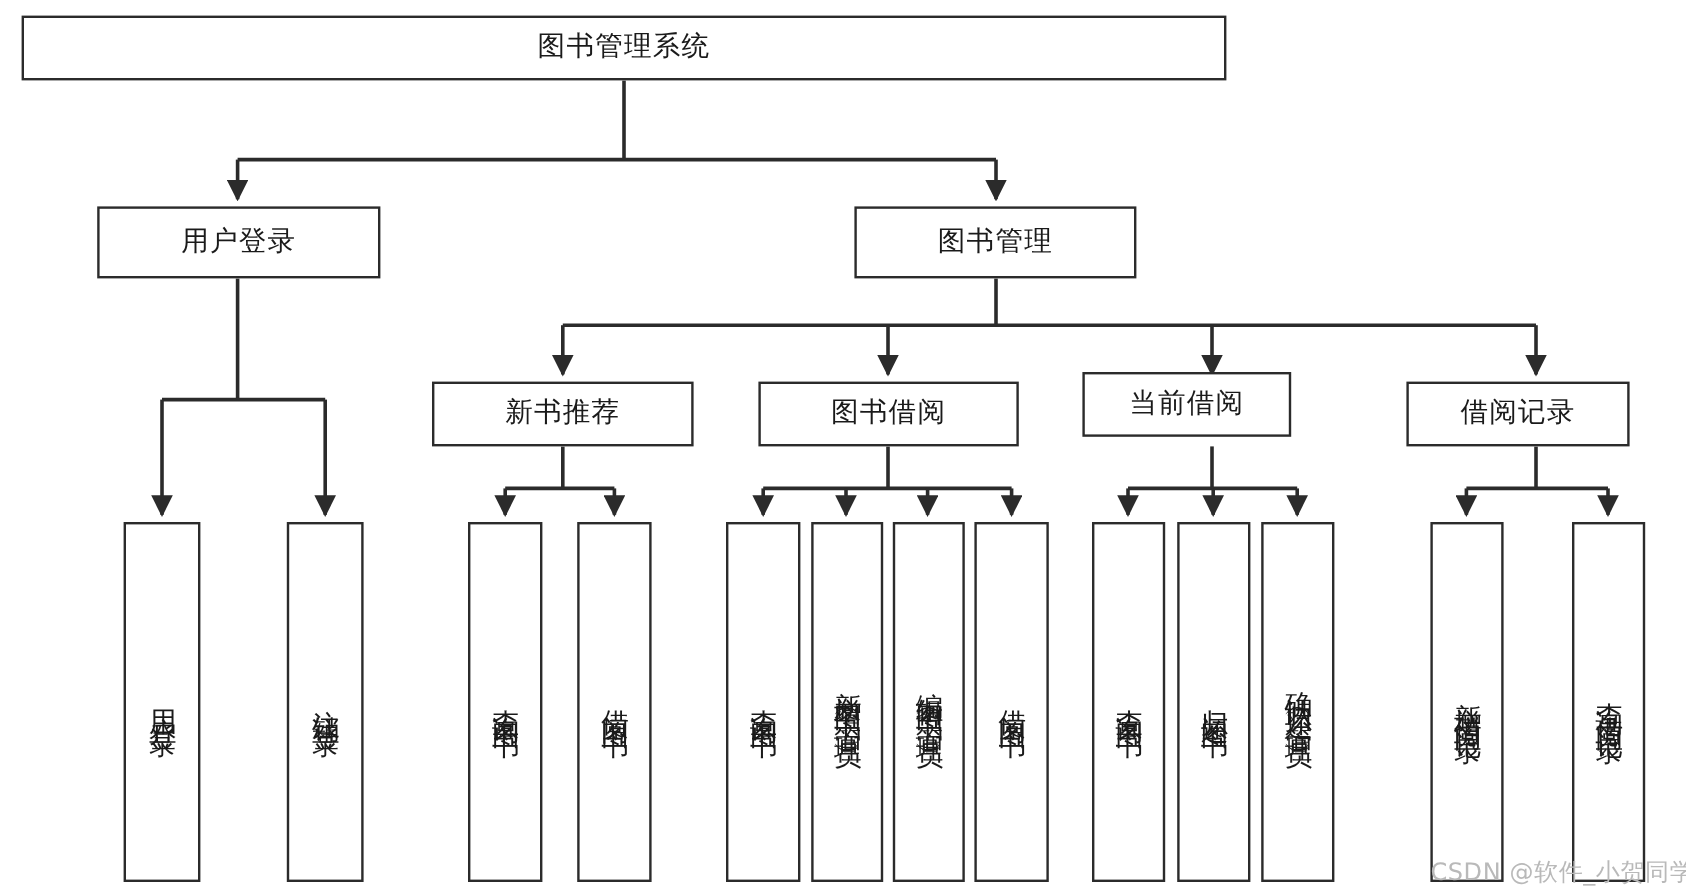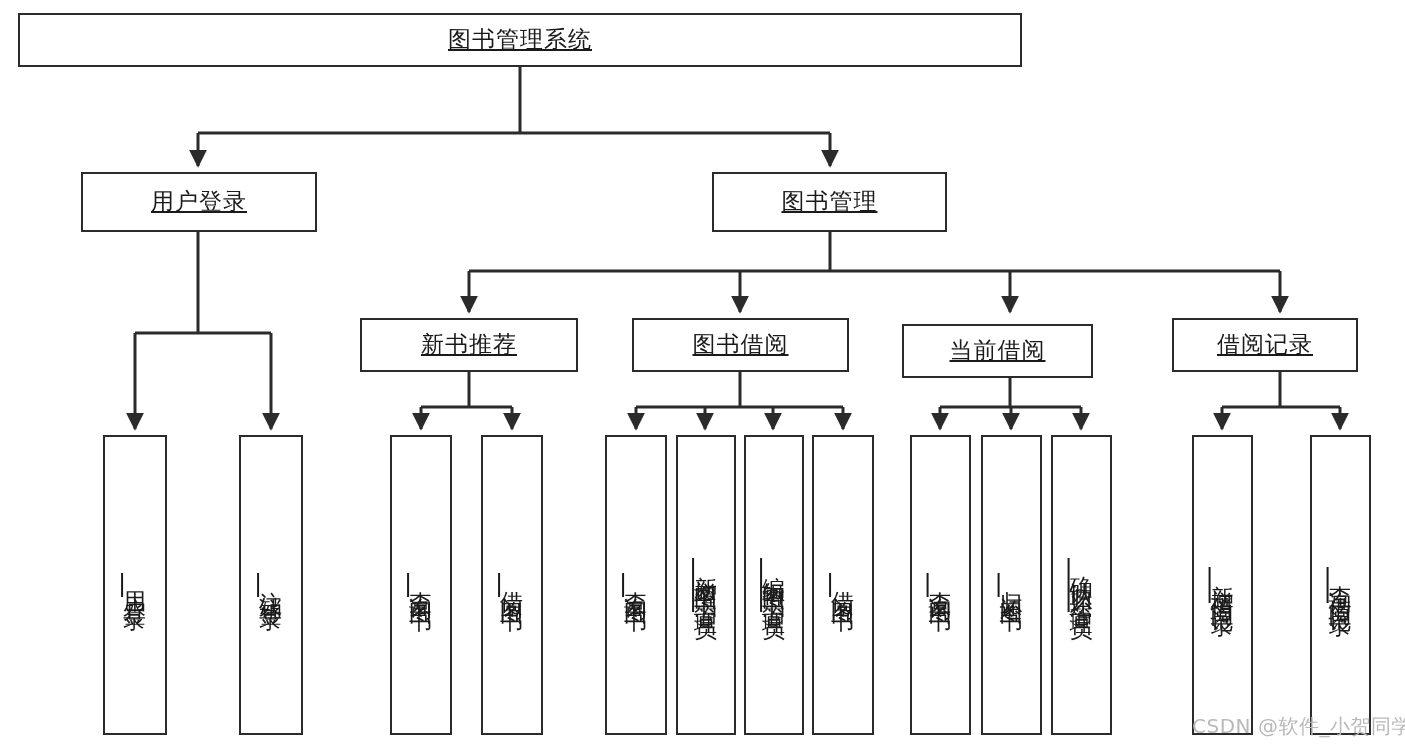--- a/index.html
+++ b/index.html
@@ -28,21 +28,20 @@
   }
   .node {
     position: absolute;
     box-sizing: border-box;
     border: 2px solid #2b2b2b;
     background: #ffffff;
     display: flex;
     align-items: center;
     justify-content: center;
     color: #1a1a1a;
-    text-decoration: underline;
   }
   .node-h {
     font-size: 23px;
     letter-spacing: 1px;
     line-height: 1.1;
     white-space: nowrap;
   }
   .node-root {
     font-size: 23px;
   }
@@ -140,21 +139,21 @@
   <div class="node node-h node-root" style="left:18px; top:13px; width:1004px; height:54px;">图书管理系统</div>
 
   <div class="node node-h" style="left:81px; top:172px; width:236px; height:60px;">用户登录</div>
 
   <div class="node node-h" style="left:712px; top:172px; width:235px; height:60px;">图书管理</div>
 
   <div class="node node-h" style="left:632px; top:318px; width:217px; height:54px;">图书借阅</div>
 
   <div class="node node-h" style="left:360px; top:318px; width:218px; height:54px;">新书推荐</div>
 
-  <div class="node node-h" style="left:902px; top:324px; width:191px; height:54px;">当前借阅</div>
+  <div class="node node-h" style="left:902px; top:310px; width:174px; height:54px;">当前借阅</div>
 
   <div class="node node-h" style="left:1172px; top:318px; width:186px; height:54px;">借阅记录</div>
 
   <div class="node node-v" style="left:103px; top:435px; width:64px; height:300px;">用户登录</div>
 
   <div class="node node-v" style="left:239px; top:435px; width:64px; height:300px;">注销登录</div>
 
   <div class="node node-v" style="left:390px; top:435px; width:62px; height:300px;">查询图书</div>
 
   <div class="node node-v" style="left:481px; top:435px; width:62px; height:300px;">借阅图书</div>

